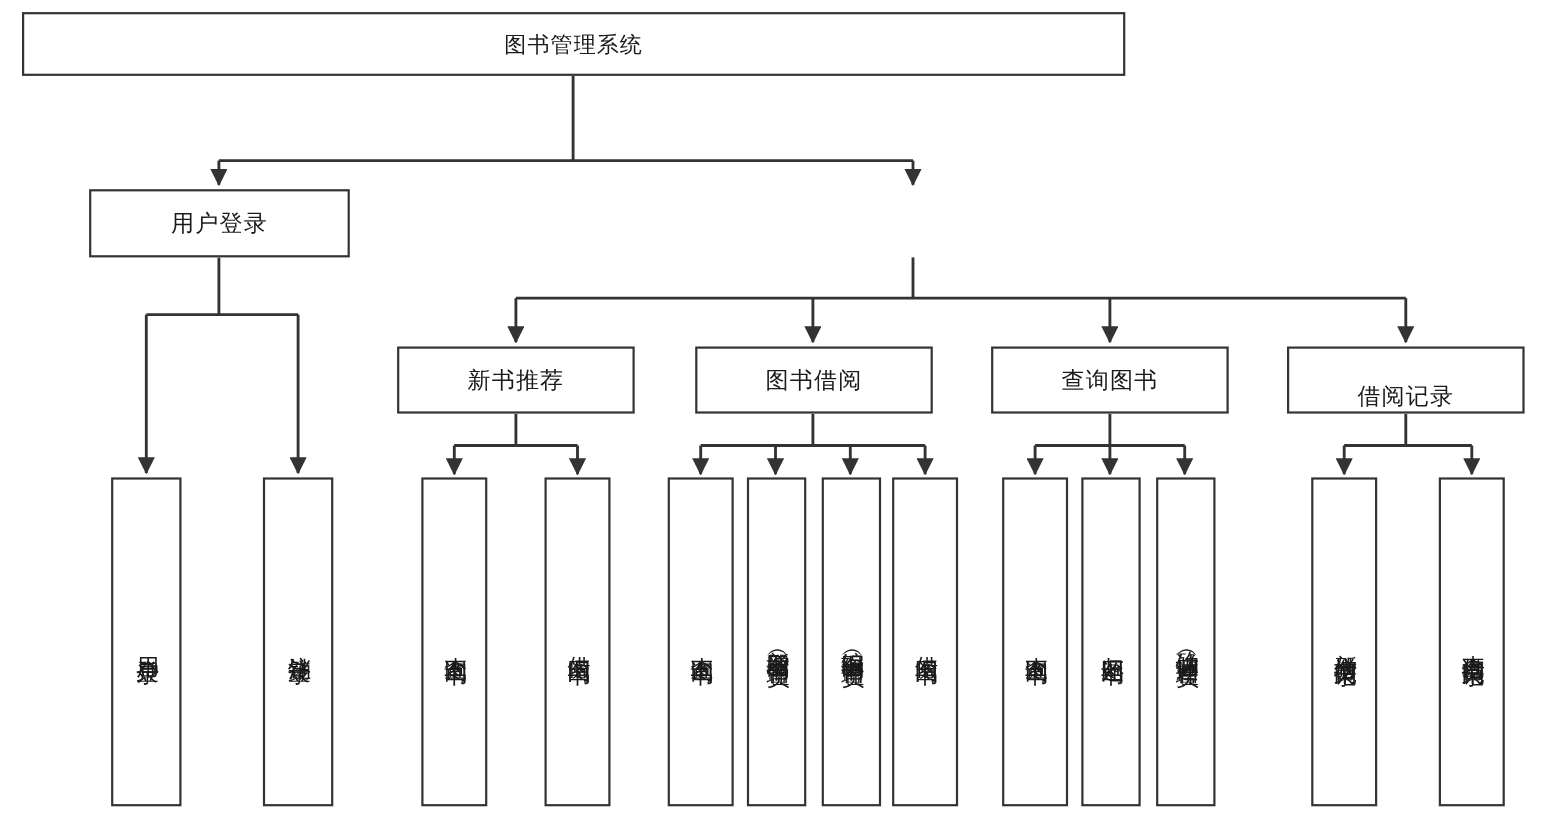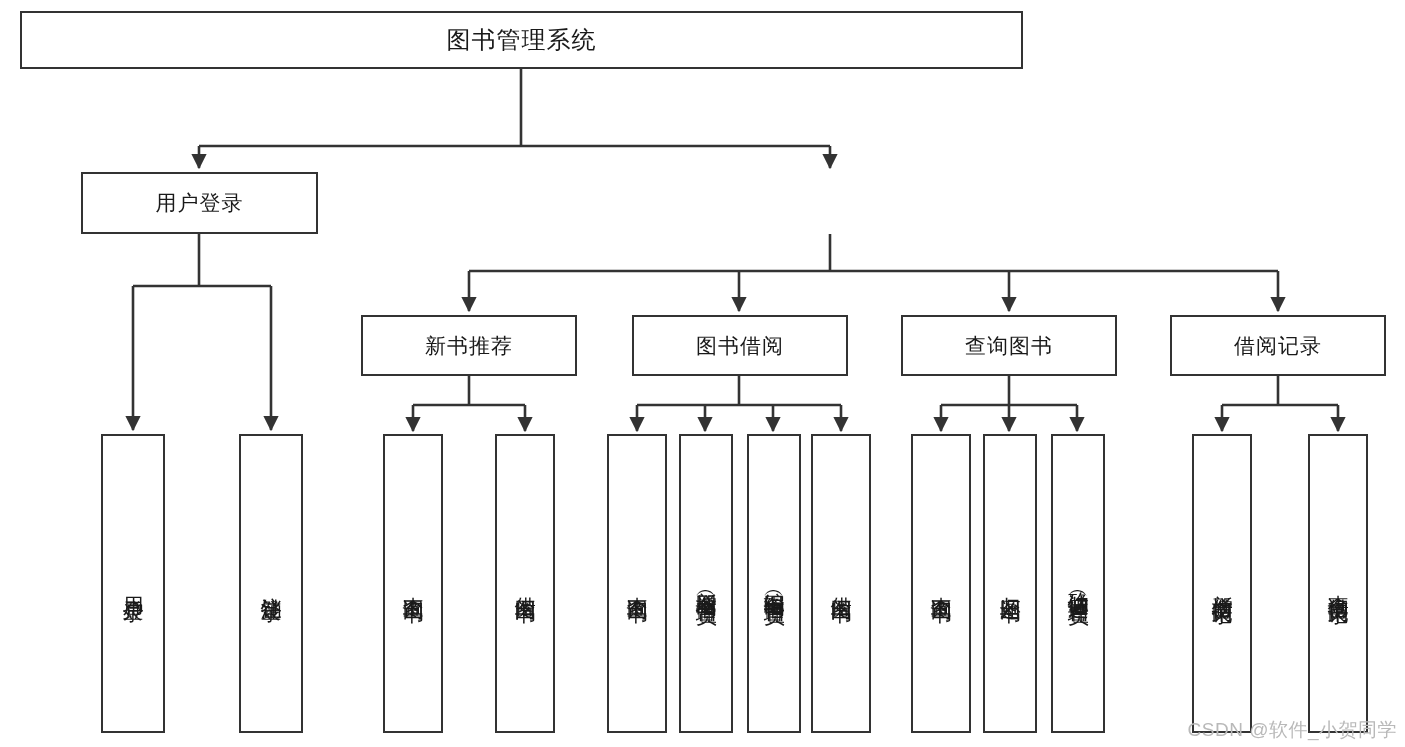--- a/index.html
+++ b/index.html
@@ -35,21 +35,21 @@
     align-items: center;
     justify-content: center;
     color: #1a1a1a;
   }
   .node.h {
     
     font-size: 21px;
     letter-spacing: 1px;
   }
   .node.root {
-    font-size: 24px;
+    font-size: 20px;
   }
   .node.v {
     
     font-size: 21px;
     padding: 8px 0;
   }
   .vtext {
     writing-mode: vertical-rl;
     text-orientation: upright;
     -webkit-writing-mode: vertical-rl;
@@ -141,21 +141,21 @@
   </div>
 
   <div class="node h" style="left:632px; top:315px; width:216px; height:61px;">
     <span class="htext">图书借阅</span>
   </div>
 
   <div class="node h" style="left:901px; top:315px; width:216px; height:61px;">
     <span class="htext">查询图书</span>
   </div>
 
-  <div class="node h" style="left:1170px; top:315px; width:216px; height:61px;">
+  <div class="node h" style="left:1170px; top:315px; width:216px; height:61px;align-items:flex-end;">
     <span class="htext">借阅记录</span>
   </div>
 
   <div class="node v" style="left:101px; top:434px; width:64px; height:299px;">
     <span class="vtext">用户登录</span>
   </div>
 
   <div class="node v" style="left:239px; top:434px; width:64px; height:299px;">
     <span class="vtext">注销登录</span>
   </div>
@@ -197,15 +197,14 @@
   </div>
 
   <div class="node v" style="left:1192px; top:434px; width:60px; height:299px;">
     <span class="vtext">新增借阅记录</span>
   </div>
 
   <div class="node v" style="left:1308px; top:434px; width:60px; height:299px;">
     <span class="vtext">查询借阅记录</span>
   </div>
 
-  <div class="watermark">CSDN @软件_小贺同学</div>
 
 </div>
 
 </body></html>

